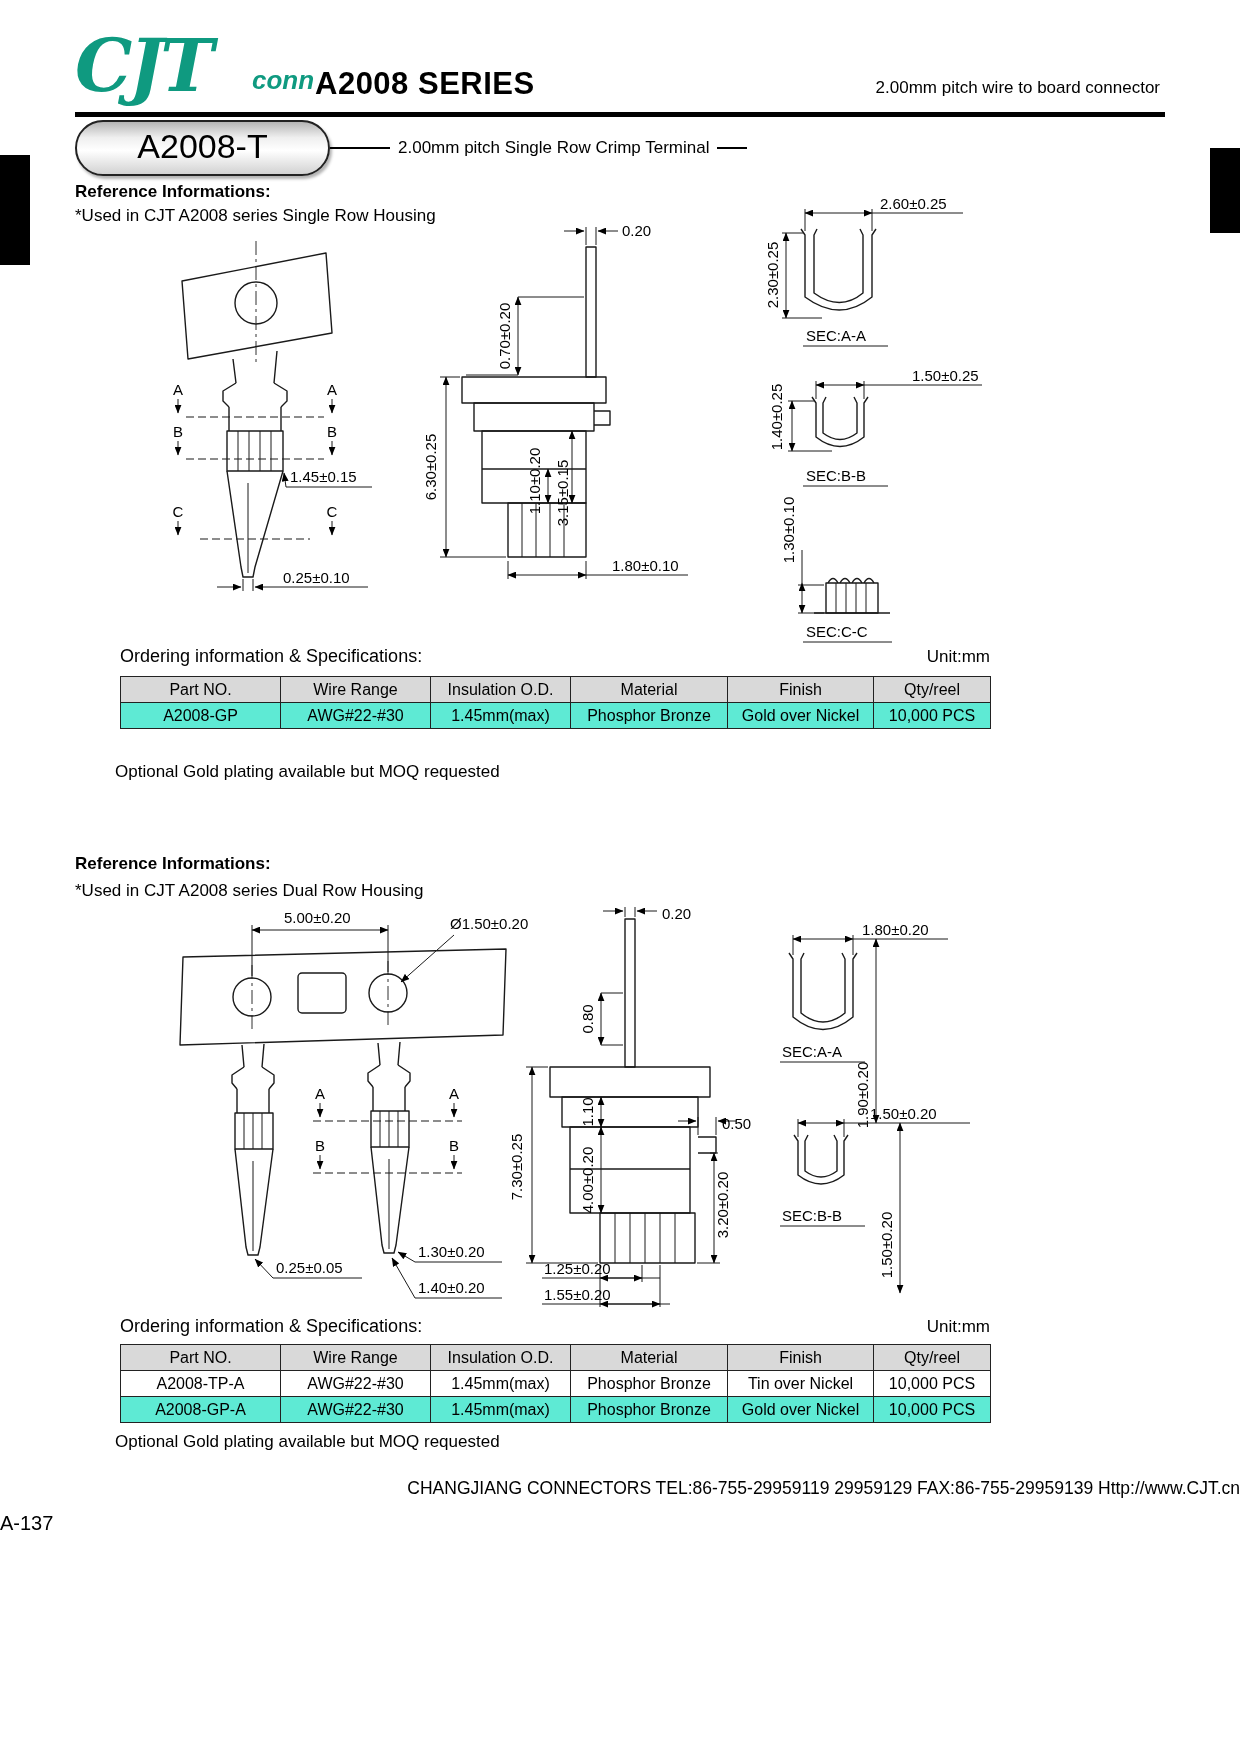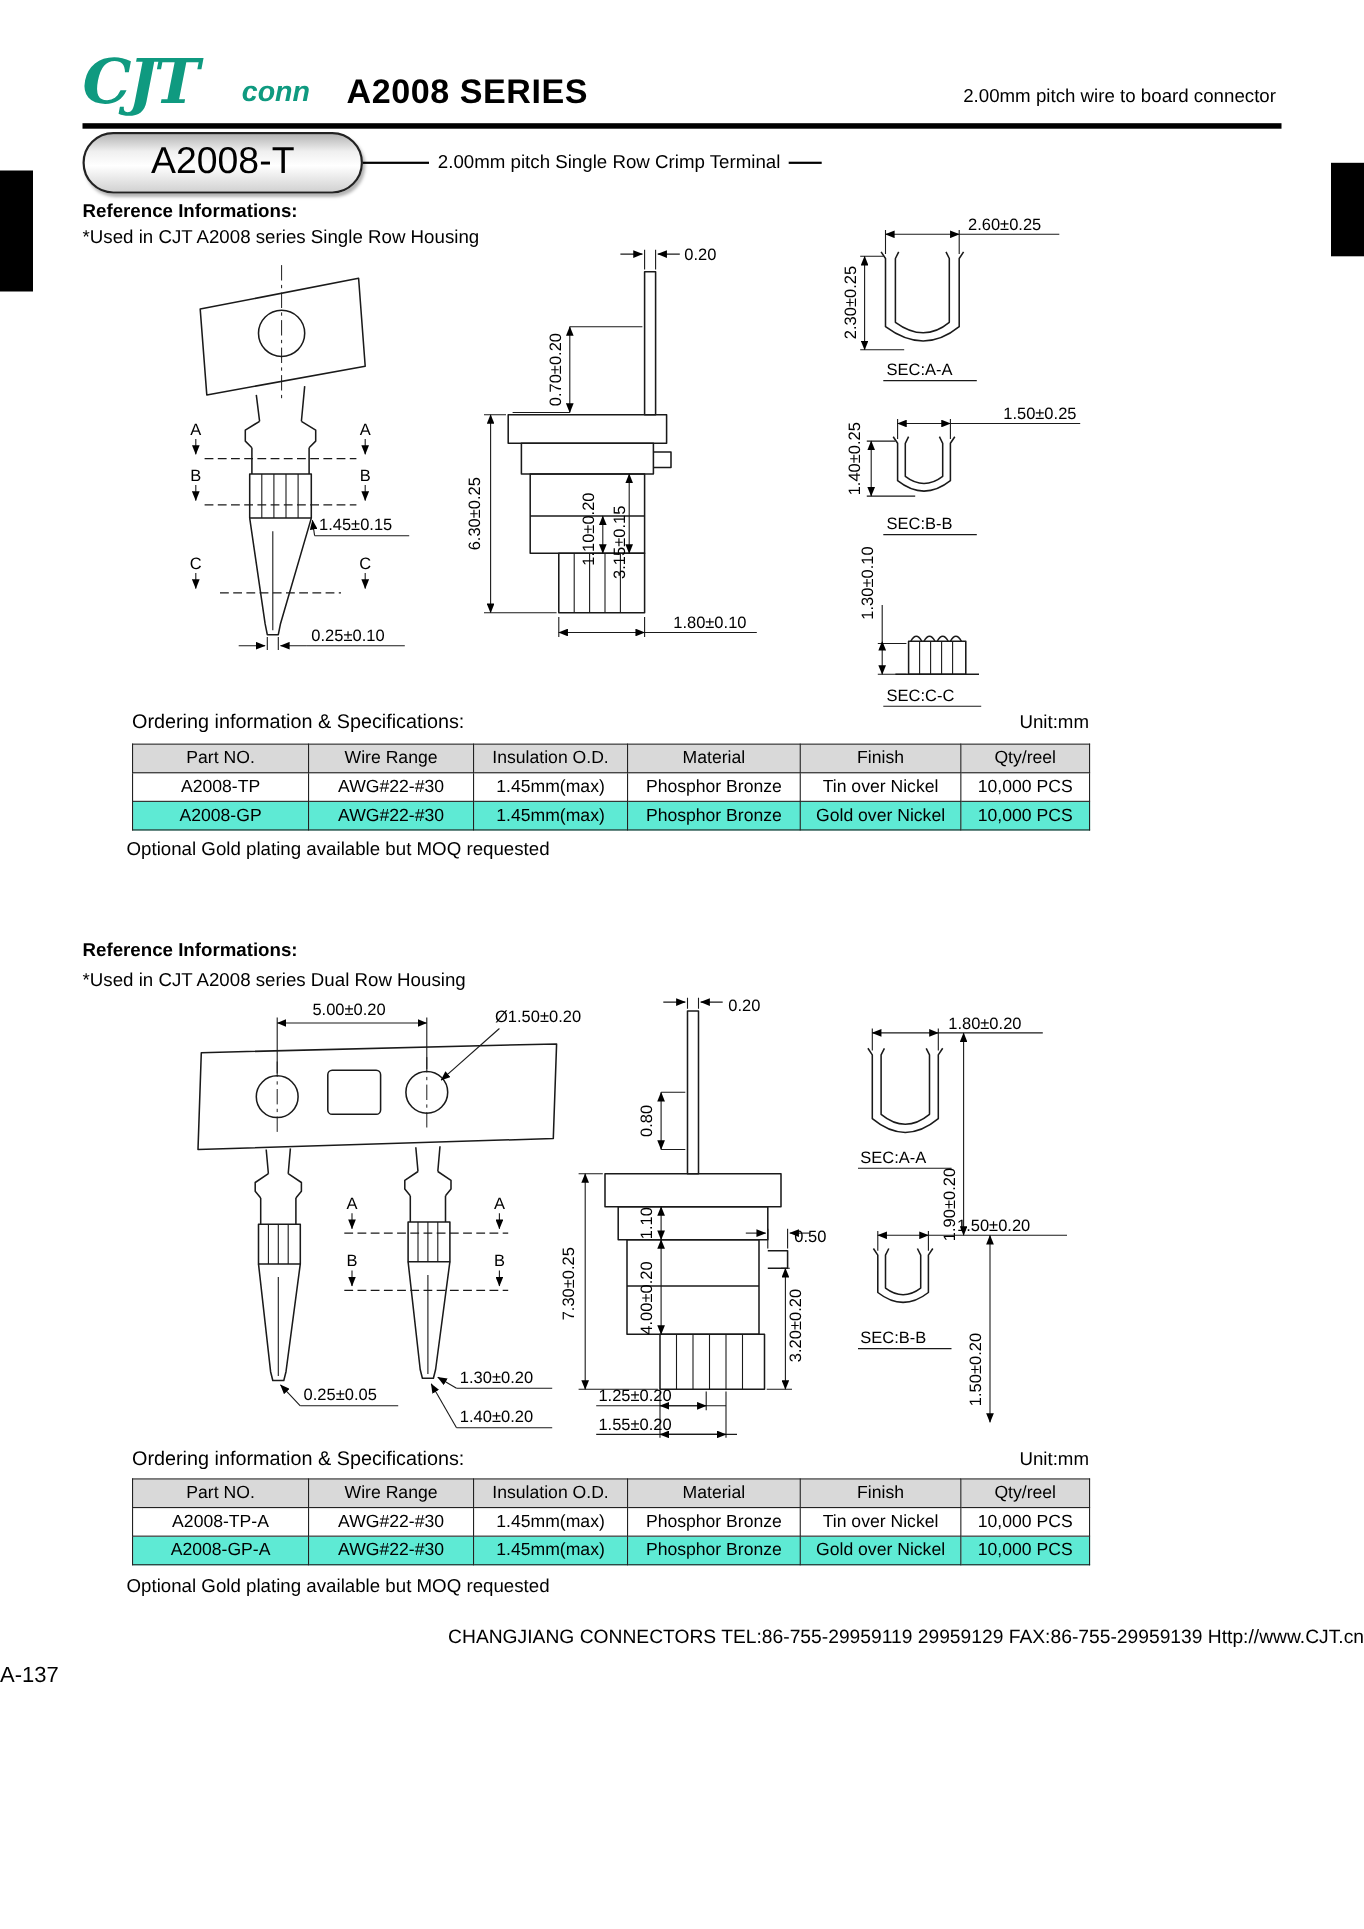--- a/index.html
+++ b/index.html
@@ -5,21 +5,21 @@
   * { margin:0; padding:0; box-sizing:border-box; }
   html,body { background:#fff; }
   body { width:1240px; height:1754px; font-family:"Liberation Sans", sans-serif; color:#000; position:relative; }
   .page { position:relative; width:1240px; height:1754px; background:#fff; overflow:hidden; }
 
   .tab-left  { position:absolute; left:0;  top:155px; width:30px; height:110px; background:#000; }
   .tab-right { position:absolute; right:0; top:148px; width:30px; height:85px;  background:#000; }
 
   .header { position:absolute; left:75px; top:38px; width:1090px; height:72px; }
   .logo { position:absolute; left:0; bottom:2px; color:#0f9a80; white-space:nowrap; }
-  .logo-main { font-family:"DejaVu Serif", serif; font-style:italic; font-weight:bold; font-size:56px; letter-spacing:-3px; }
+  .logo-main { font-family:"DejaVu Serif", serif; font-style:italic; font-weight:bold; font-size:72px; letter-spacing:-3px; }
   .logo-sub  { font-family:"Liberation Sans", sans-serif; font-style:italic; font-weight:bold; font-size:26px; position:relative; top:-2px; left:-3px;margin-left:44px; }
   .series-title { position:absolute; left:240px; bottom:8px; font-size:31px; font-weight:bold; letter-spacing:0.5px; }
   .header-sub { position:absolute; right:5px; bottom:12px; font-size:17px; }
   .header-rule { position:absolute; left:75px; top:112px; width:1090px; height:5px; background:#000; }
 
   .section-banner { position:absolute; left:75px; display:flex; align-items:center; }
   .pill { border:2px solid #222; border-radius:28px; min-width:255px; text-align:center;
           background:linear-gradient(180deg,#b5b5b5 0%,#efefef 30%,#ffffff 55%,#d2d2d2 100%);
           font-size:34px; padding:5px 38px 8px 38px; box-shadow:2px 3px 3px rgba(0,0,0,0.3); }
   .banner-line { height:2px; background:#000; }
@@ -227,28 +227,20 @@
       <tr>
         <th>Part NO.</th>
         <th>Wire Range</th>
         <th>Insulation O.D.</th>
         <th>Material</th>
         <th>Finish</th>
         <th>Qty/reel</th>
       </tr>
     </thead>
     <tbody>
-      <tr>
-        <td>A2008-TP</td>
-        <td>AWG#22-#30</td>
-        <td>1.45mm(max)</td>
-        <td>Phosphor Bronze</td>
-        <td>Tin over Nickel</td>
-        <td>10,000 PCS</td>
-      </tr>
       <tr class="alt">
         <td>A2008-GP</td>
         <td>AWG#22-#30</td>
         <td>1.45mm(max)</td>
         <td>Phosphor Bronze</td>
         <td>Gold over Nickel</td>
         <td>10,000 PCS</td>
       </tr>
     </tbody>
   </table>

